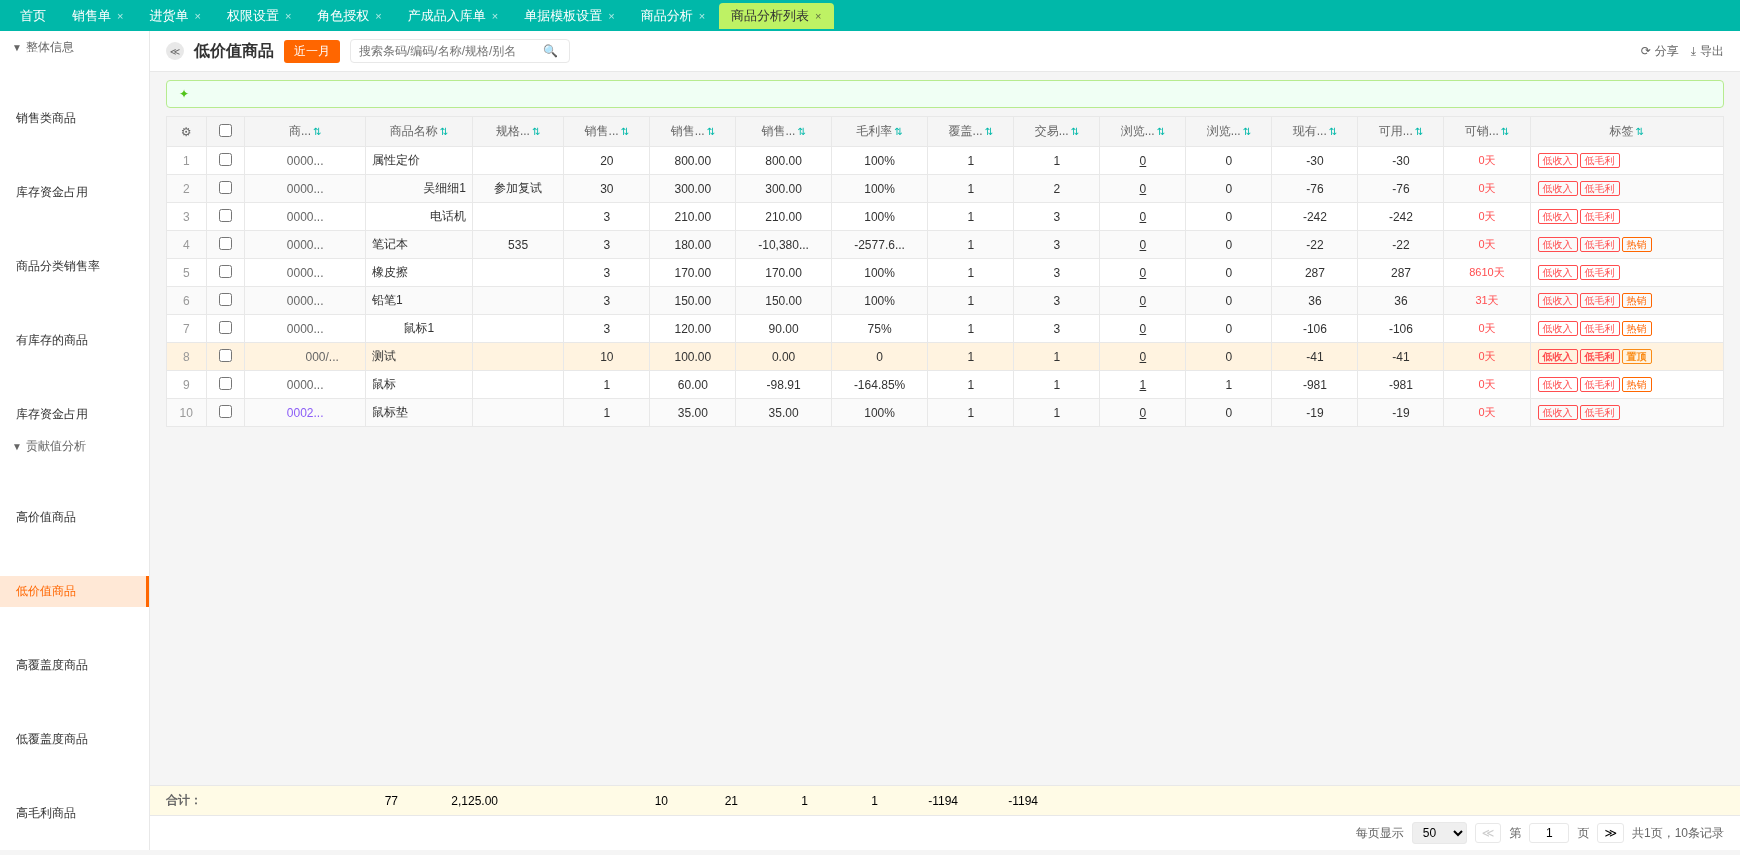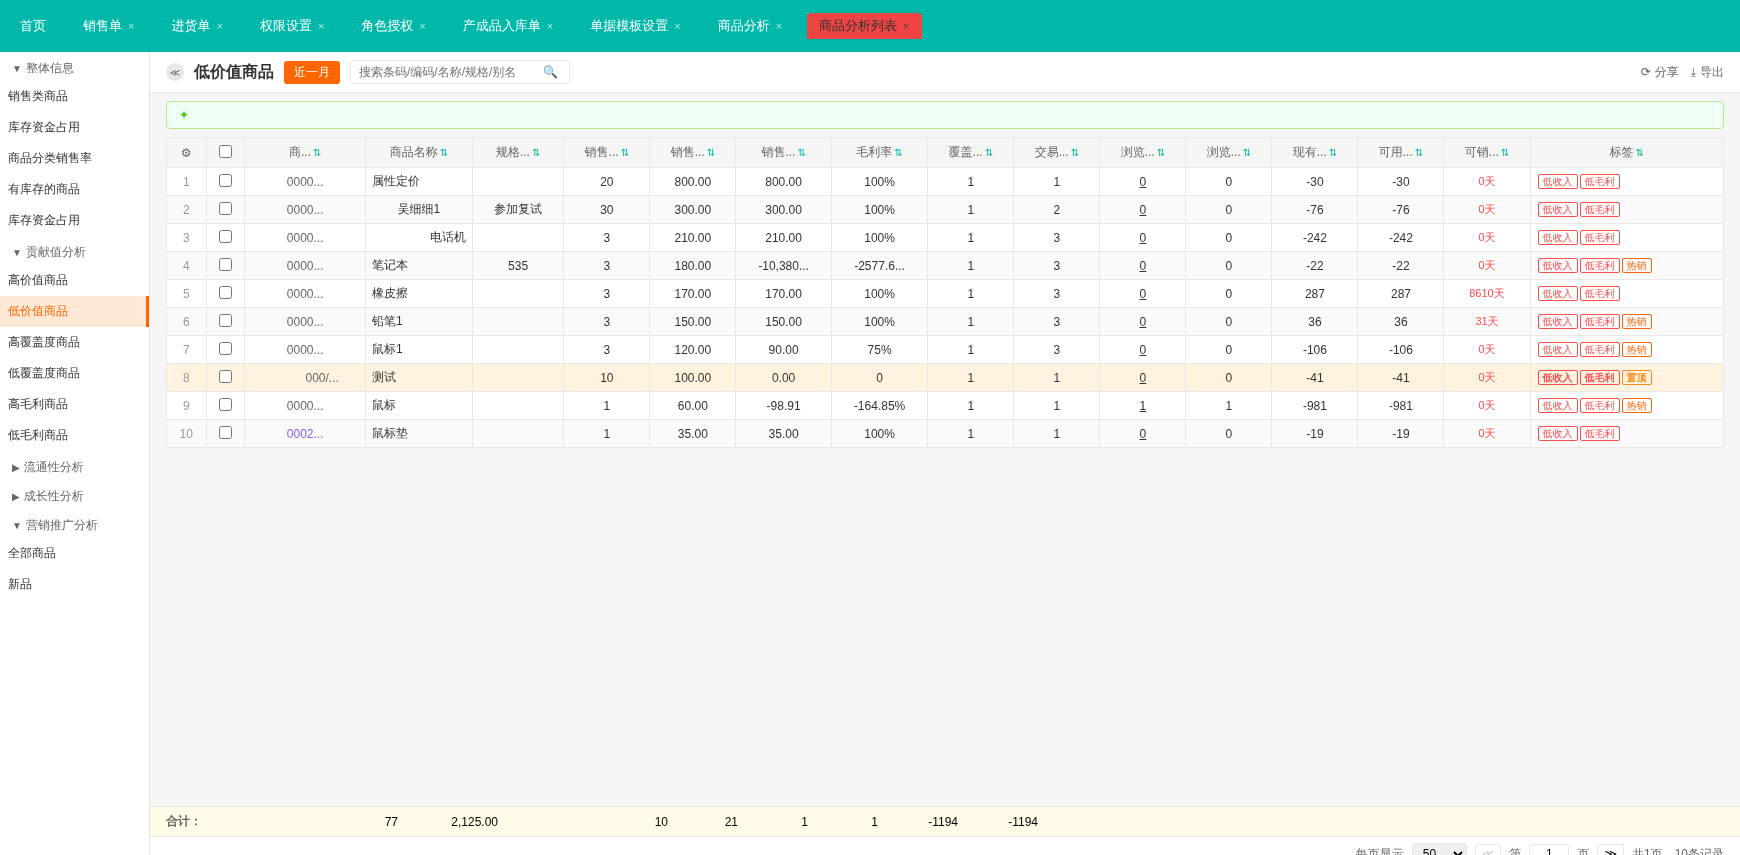--- a/index.html
+++ b/index.html
@@ -1,38 +1,38 @@
 <!DOCTYPE html>
 <html><head>
   <meta charset="utf-8">
   <style>
     * { box-sizing: border-box; margin: 0; padding: 0; font-family: 'Microsoft YaHei', Arial, sans-serif; font-size: 12px; }
     body { background: #f5f5f5; overflow: hidden; height: 855px; width: 1740px; }
     
     
     .top-nav {
       background: #00b8a9;
-      height: 52px;
+      height: 31px;
       display: flex;
       align-items: center;
       padding: 0 8px;
-      gap: 13px;
+      gap: 2px;
     }
     .nav-item {
       color: white;
       padding: 4px 12px;
       cursor: pointer;
       border-radius: 4px 4px 0 0;
       white-space: nowrap;
       font-size: 13px;
       display: flex;
       align-items: center;
       gap: 4px;
     }
-    .nav-item.active { background: #ef4444; color: #333; border-radius: 4px 4px 0 0; }
+    .nav-item.active { background: #bef264; color: #333; border-radius: 4px 4px 0 0; }
     .nav-close { font-size: 11px; cursor: pointer; opacity: 0.7; margin-left: 2px; }
     
     
     .main-layout {
       display: flex;
       height: calc(855px - 36px);
     }
     
     
     .sidebar {
@@ -46,24 +46,25 @@
       padding: 8px 12px 4px 12px;
       color: #666;
       font-size: 12px;
       display: flex;
       align-items: center;
       gap: 4px;
       cursor: pointer;
     }
     .sidebar-group-title .arrow { font-size: 10px; }
     .sidebar-item {
-      padding: 7px 12px 7px 8px;
+      padding: 7px 12px 7px 16px;
       color: #333;
       cursor: pointer;
       font-size: 12px;
+      margin-top: 43px;
     }
     .sidebar-item.active { background: #ffe8d6; color: #ff6600; border-right: 3px solid #ff6600; }
     
     
     .content {
       flex: 1;
       display: flex;
       flex-direction: column;
       overflow: hidden;
     }
@@ -388,21 +389,21 @@
               <td>0</td>
               <td>-30</td>
               <td>-30</td>
               <td><span class="days-tag">0天</span></td>
               <td style="text-align: left;"><span class="tag-red-border">低收入</span><span class="tag-red-border">低毛利</span></td>
             </tr>
             <tr>
               <td style="color: rgb(153, 153, 153);">2</td>
               <td><input type="checkbox" style=""></td>
               <td style="color: rgb(102, 102, 102);">0000...</td>
-              <td style="text-align: center; margin-left: 28px;">吴细细1</td>
+              <td style="text-align: right; margin-left: 28px;">吴细细1</td>
               <td>参加复试</td>
               <td>30</td>
               <td>300.00</td>
               <td>300.00</td>
               <td>100%</td>
               <td>1</td>
               <td>2</td>
               <td><span class="underline-num">0</span></td>
               <td>0</td>
               <td>-76</td>
@@ -483,21 +484,21 @@
               <td>0</td>
               <td>36</td>
               <td>36</td>
               <td><span class="days-tag">31天</span></td>
               <td style="text-align: left;"><span class="tag-red-border">低收入</span><span class="tag-red-border">低毛利</span><span class="tag-orange-border">热销</span></td>
             </tr>
             <tr>
               <td style="color: rgb(153, 153, 153);">7</td>
               <td><input type="checkbox" style=""></td>
               <td style="color: rgb(102, 102, 102);">0000...</td>
-              <td style="text-align: left;">鼠标1</td>
+              <td style="text-align: center;">鼠标1</td>
               <td></td>
               <td>3</td>
               <td>120.00</td>
               <td>90.00</td>
               <td>75%</td>
               <td>1</td>
               <td>3</td>
               <td><span class="underline-num">0</span></td>
               <td>0</td>
               <td>-106</td>

